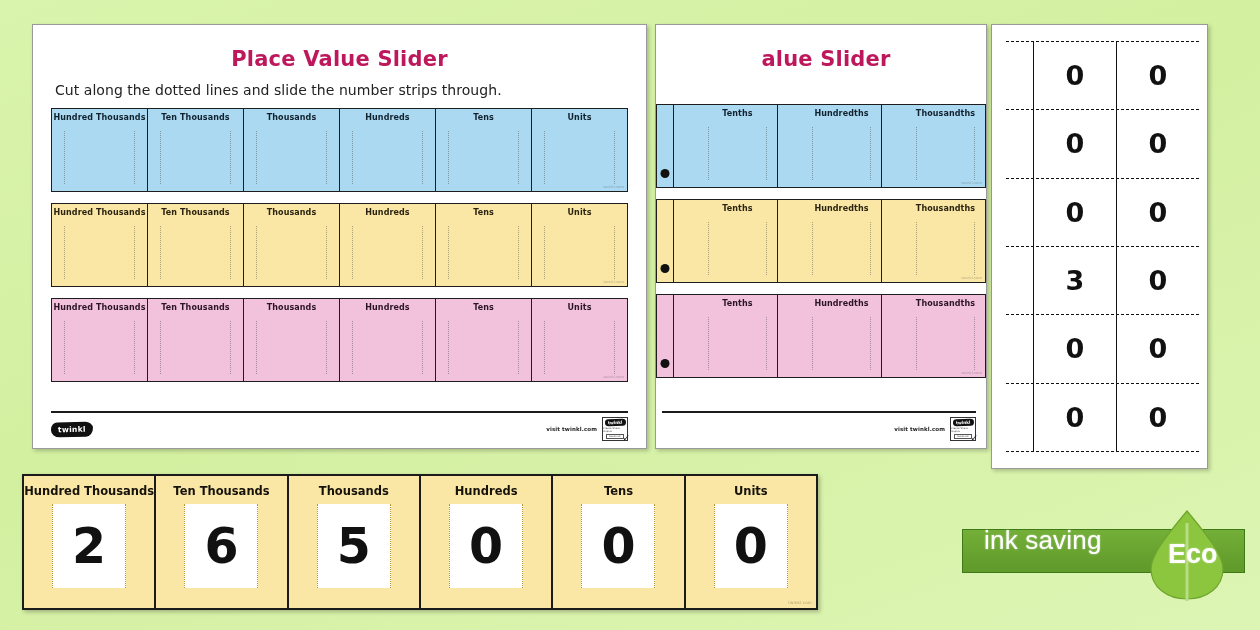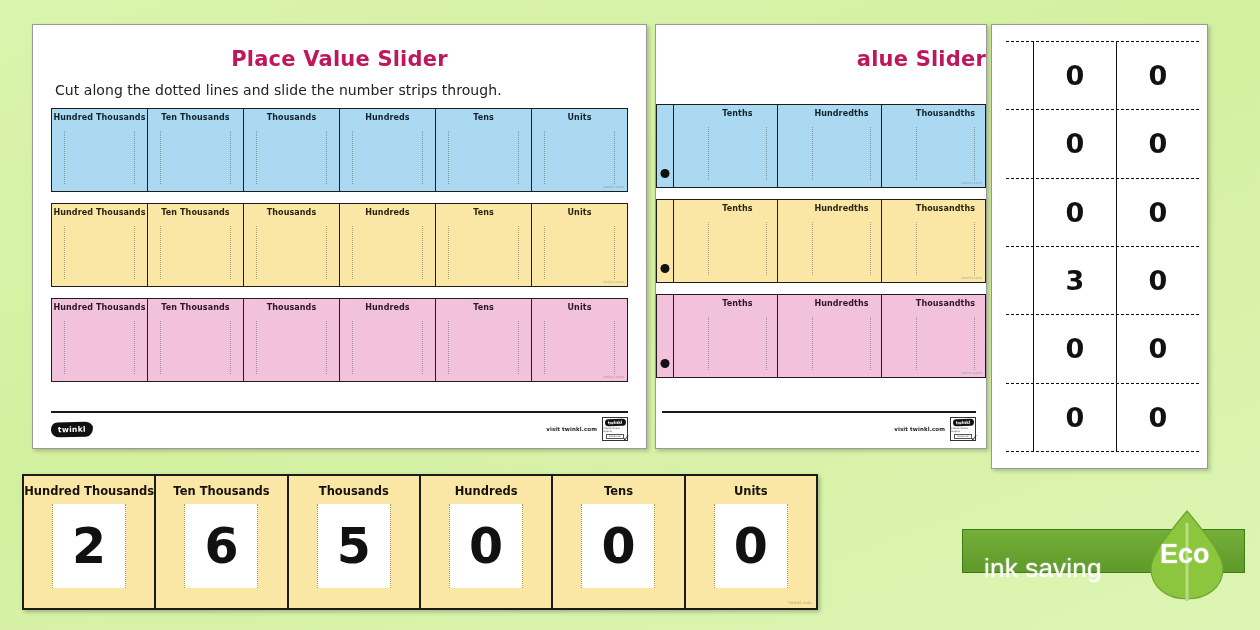--- a/index.html
+++ b/index.html
@@ -60,21 +60,21 @@
     text-align: center;
     font-family: "DejaVu Sans", sans-serif;
     font-weight: bold;
     font-size: 21px;
     color: #be185d;
     letter-spacing: .2px;
     margin: 22px 0 0 0;
     white-space: nowrap;
   }
   #page-two .doc-title {
-    text-align: right;
+    text-align: center;
     padding-left: 10px;
   }
   .doc-subtitle {
     font-size: 14px;
     color: #222;
     margin: 11px 0 0 22px;
     letter-spacing: .05px;
   }
 
   
@@ -349,37 +349,37 @@
     top: 12px;
     width: 283px;
     height: 44px;
     background: linear-gradient(#74af38, #5f9a2a);
     border: 1.5px solid #3e7a16;
     box-sizing: border-box;
   }
   .eco-text {
     position: absolute;
     left: 22px;
-    top: 36px;
+    top: 8px;
     font-family: "Liberation Sans", sans-serif;
     font-size: 26px;
     color: #ffffff;
     text-shadow: 0 0 2px rgba(255,255,255,.6);
     letter-spacing: .2px;
   }
   .eco-leaf {
     position: absolute;
     left: 187px;
     top: -8px;
     width: 76px;
     height: 92px;
   }
   .eco-word {
     position: absolute;
-    left: 198px;
+    left: 206px;
     top: 22px;
     font-family: "Liberation Sans", sans-serif;
     font-size: 27px;
     font-weight: bold;
     color: #ffffff;
     text-shadow: 0 0 2px rgba(255,255,255,.55);
     text-align: center;
   }
 </style>
 </head>

